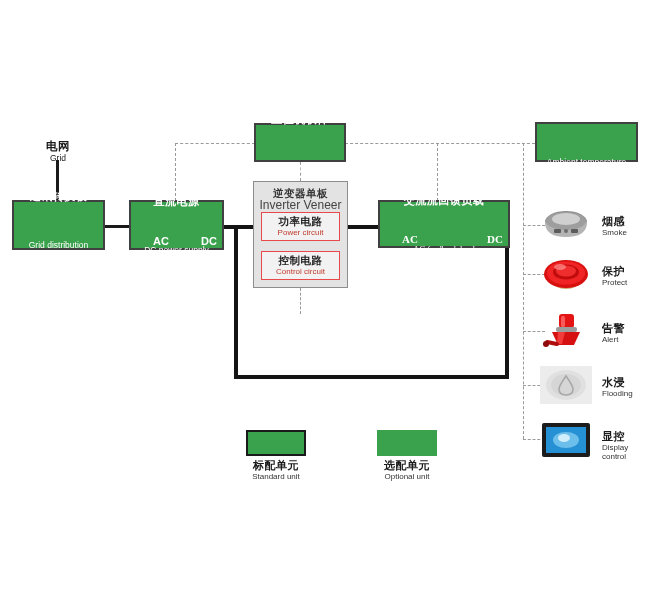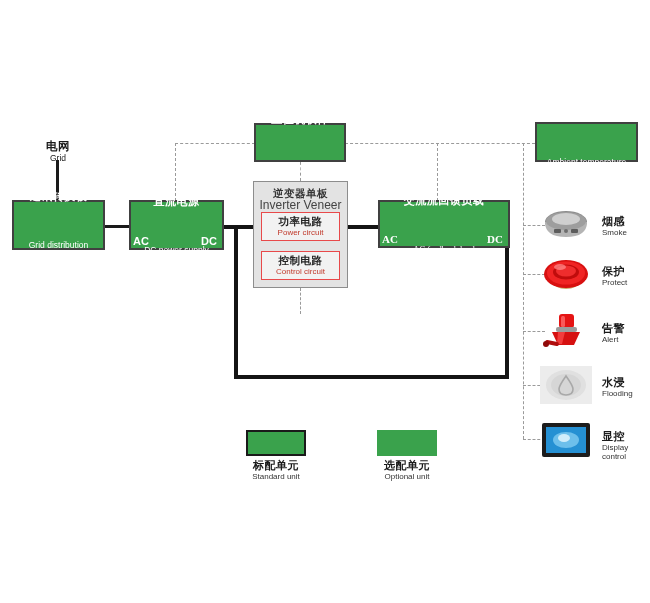--- a/index.html
+++ b/index.html
@@ -10,21 +10,21 @@
   }
   #canvas{position:absolute;left:0;top:0;width:650px;height:603px;}
 
   .node{position:absolute;box-sizing:border-box;display:flex;flex-direction:column;
         align-items:center;justify-content:center;text-align:center;color:#ffffff;
         background:#3aa24c;z-index:5;}
   .node.bordered{border:2px solid #404040;gap:37px;}
   .cn{font-size:11px;font-weight:700;line-height:13px;letter-spacing:.5px;}
   .en{font-size:8.5px;font-weight:400;line-height:10px;}
   .port{position:absolute;bottom:1px;font-size:11px;font-weight:700;color:#ffffff;}
-  .port.ac{left:2px;}
+  .port.ac{left:22px;}
   .port.dc{right:5px;}
 
   .grayboard{position:absolute;box-sizing:border-box;background:#e3e3e3;
              border:1px solid #8d8d8d;z-index:4;}
   .grayboard .hdr{position:absolute;left:0;right:0;top:5px;text-align:center;color:#333;}
   .grayboard .hdr .cn{font-size:10.5px;font-weight:700;color:#333;}
   .grayboard .hdr .en{font-size:12px;color:#444;}
 
   .subbox{position:absolute;box-sizing:border-box;background:#f2f2f2;
           border:1.5px solid #e8494a;display:flex;flex-direction:column;

